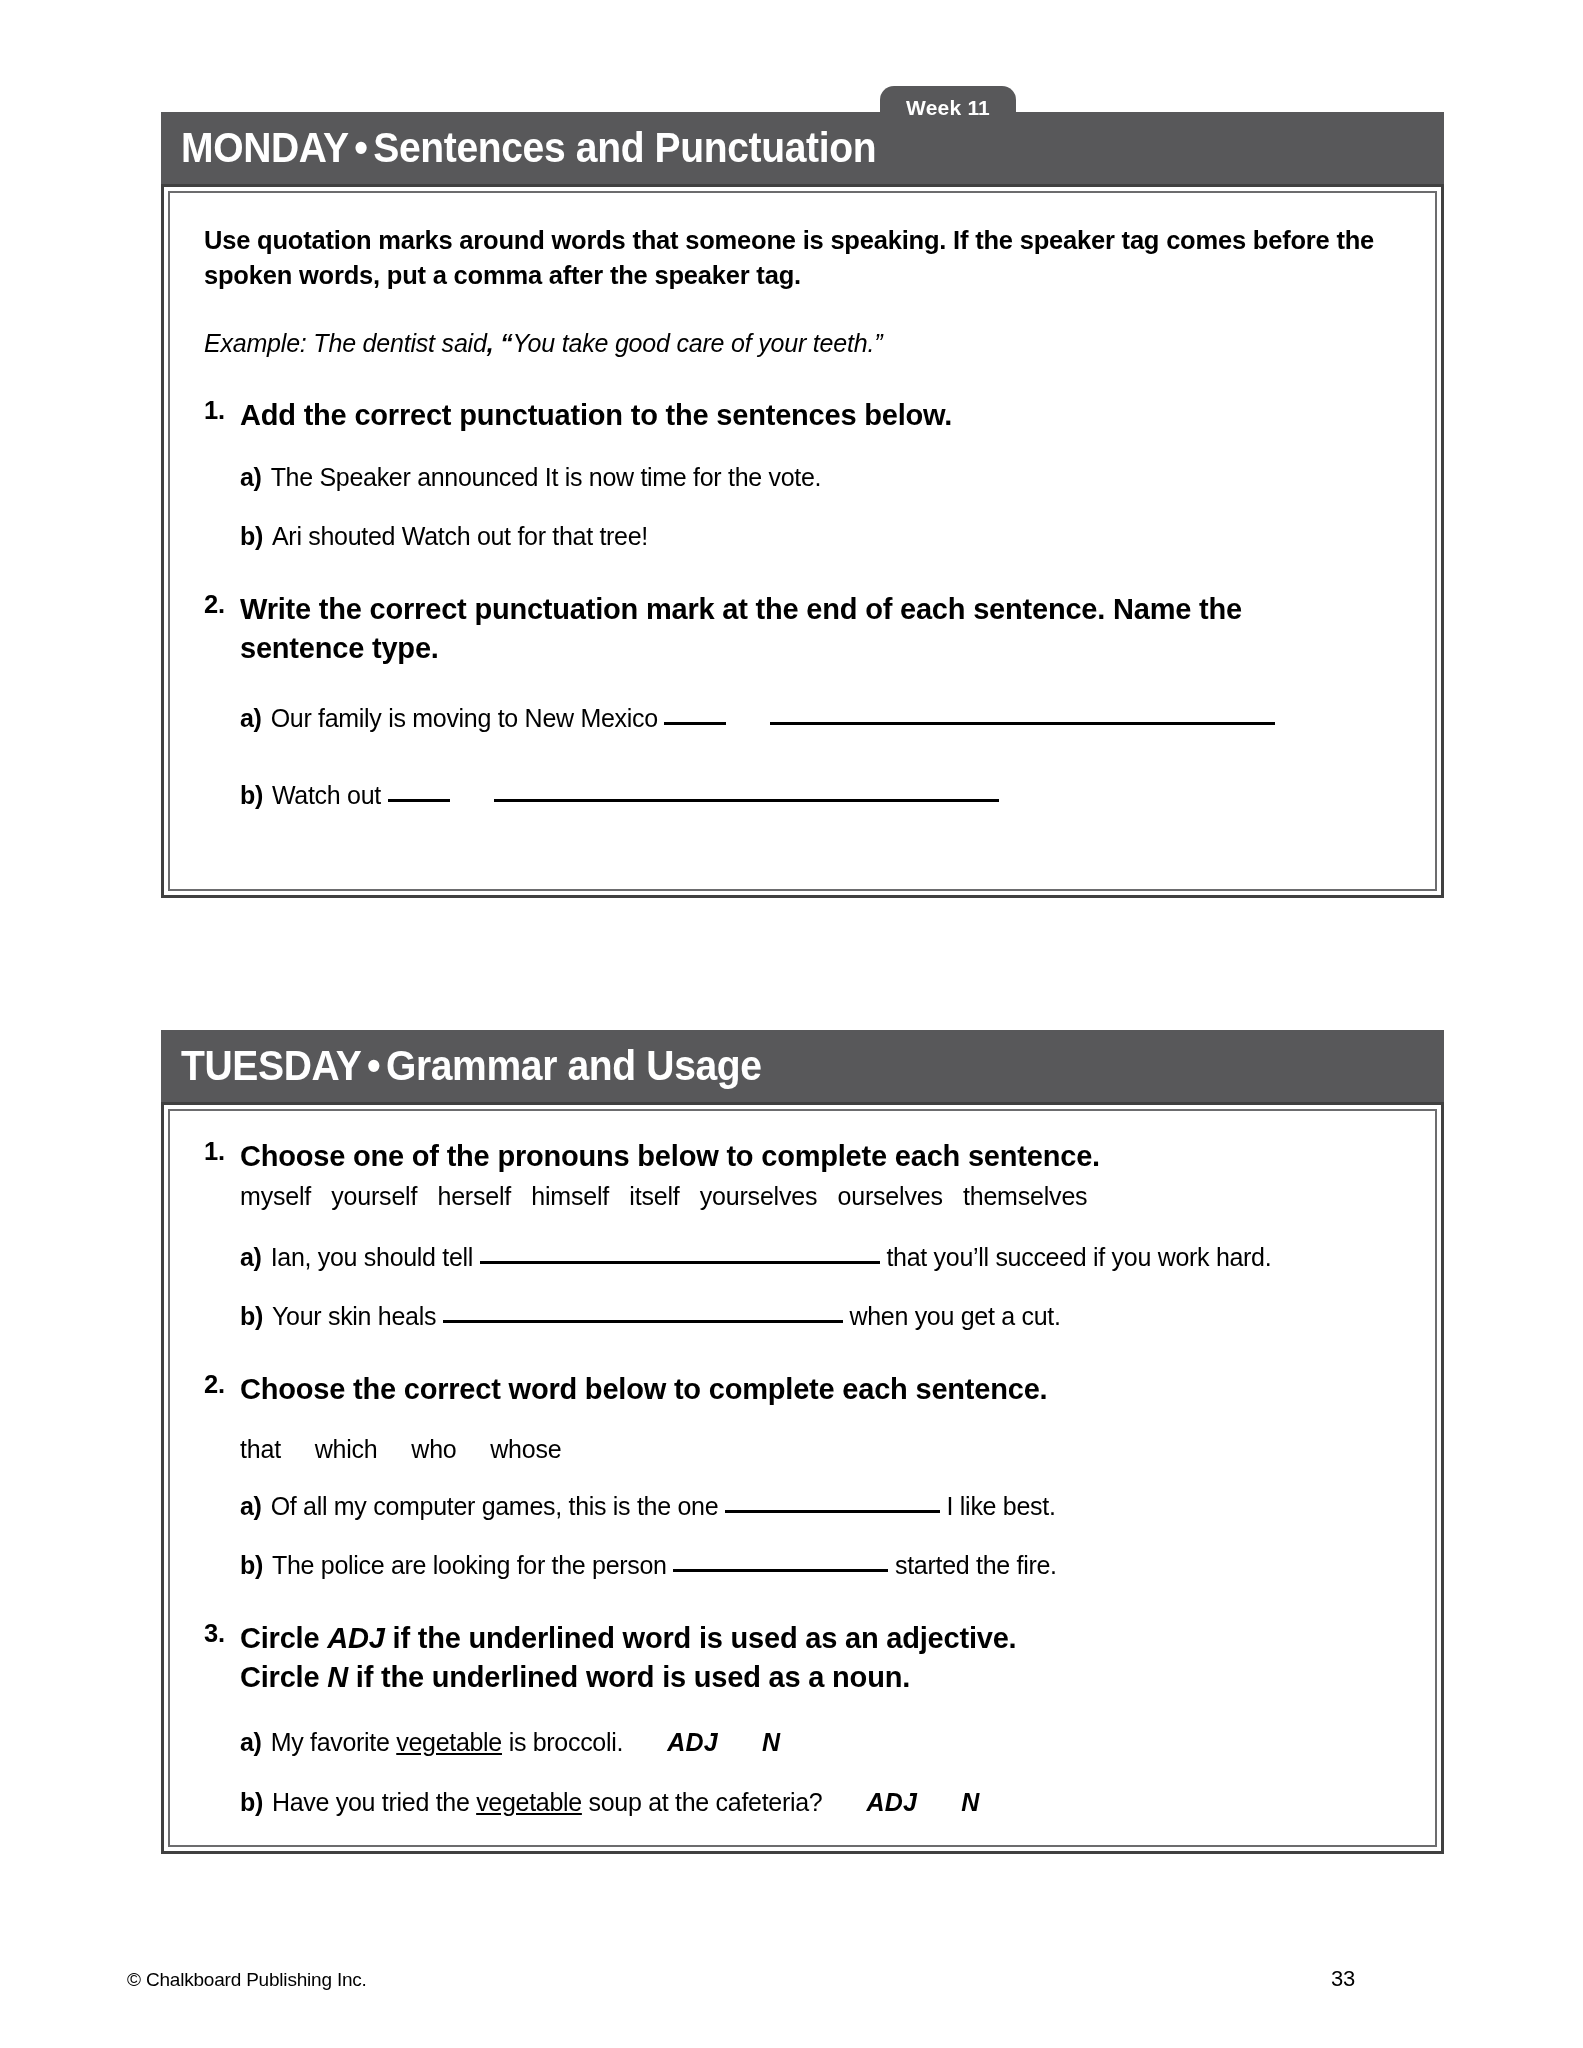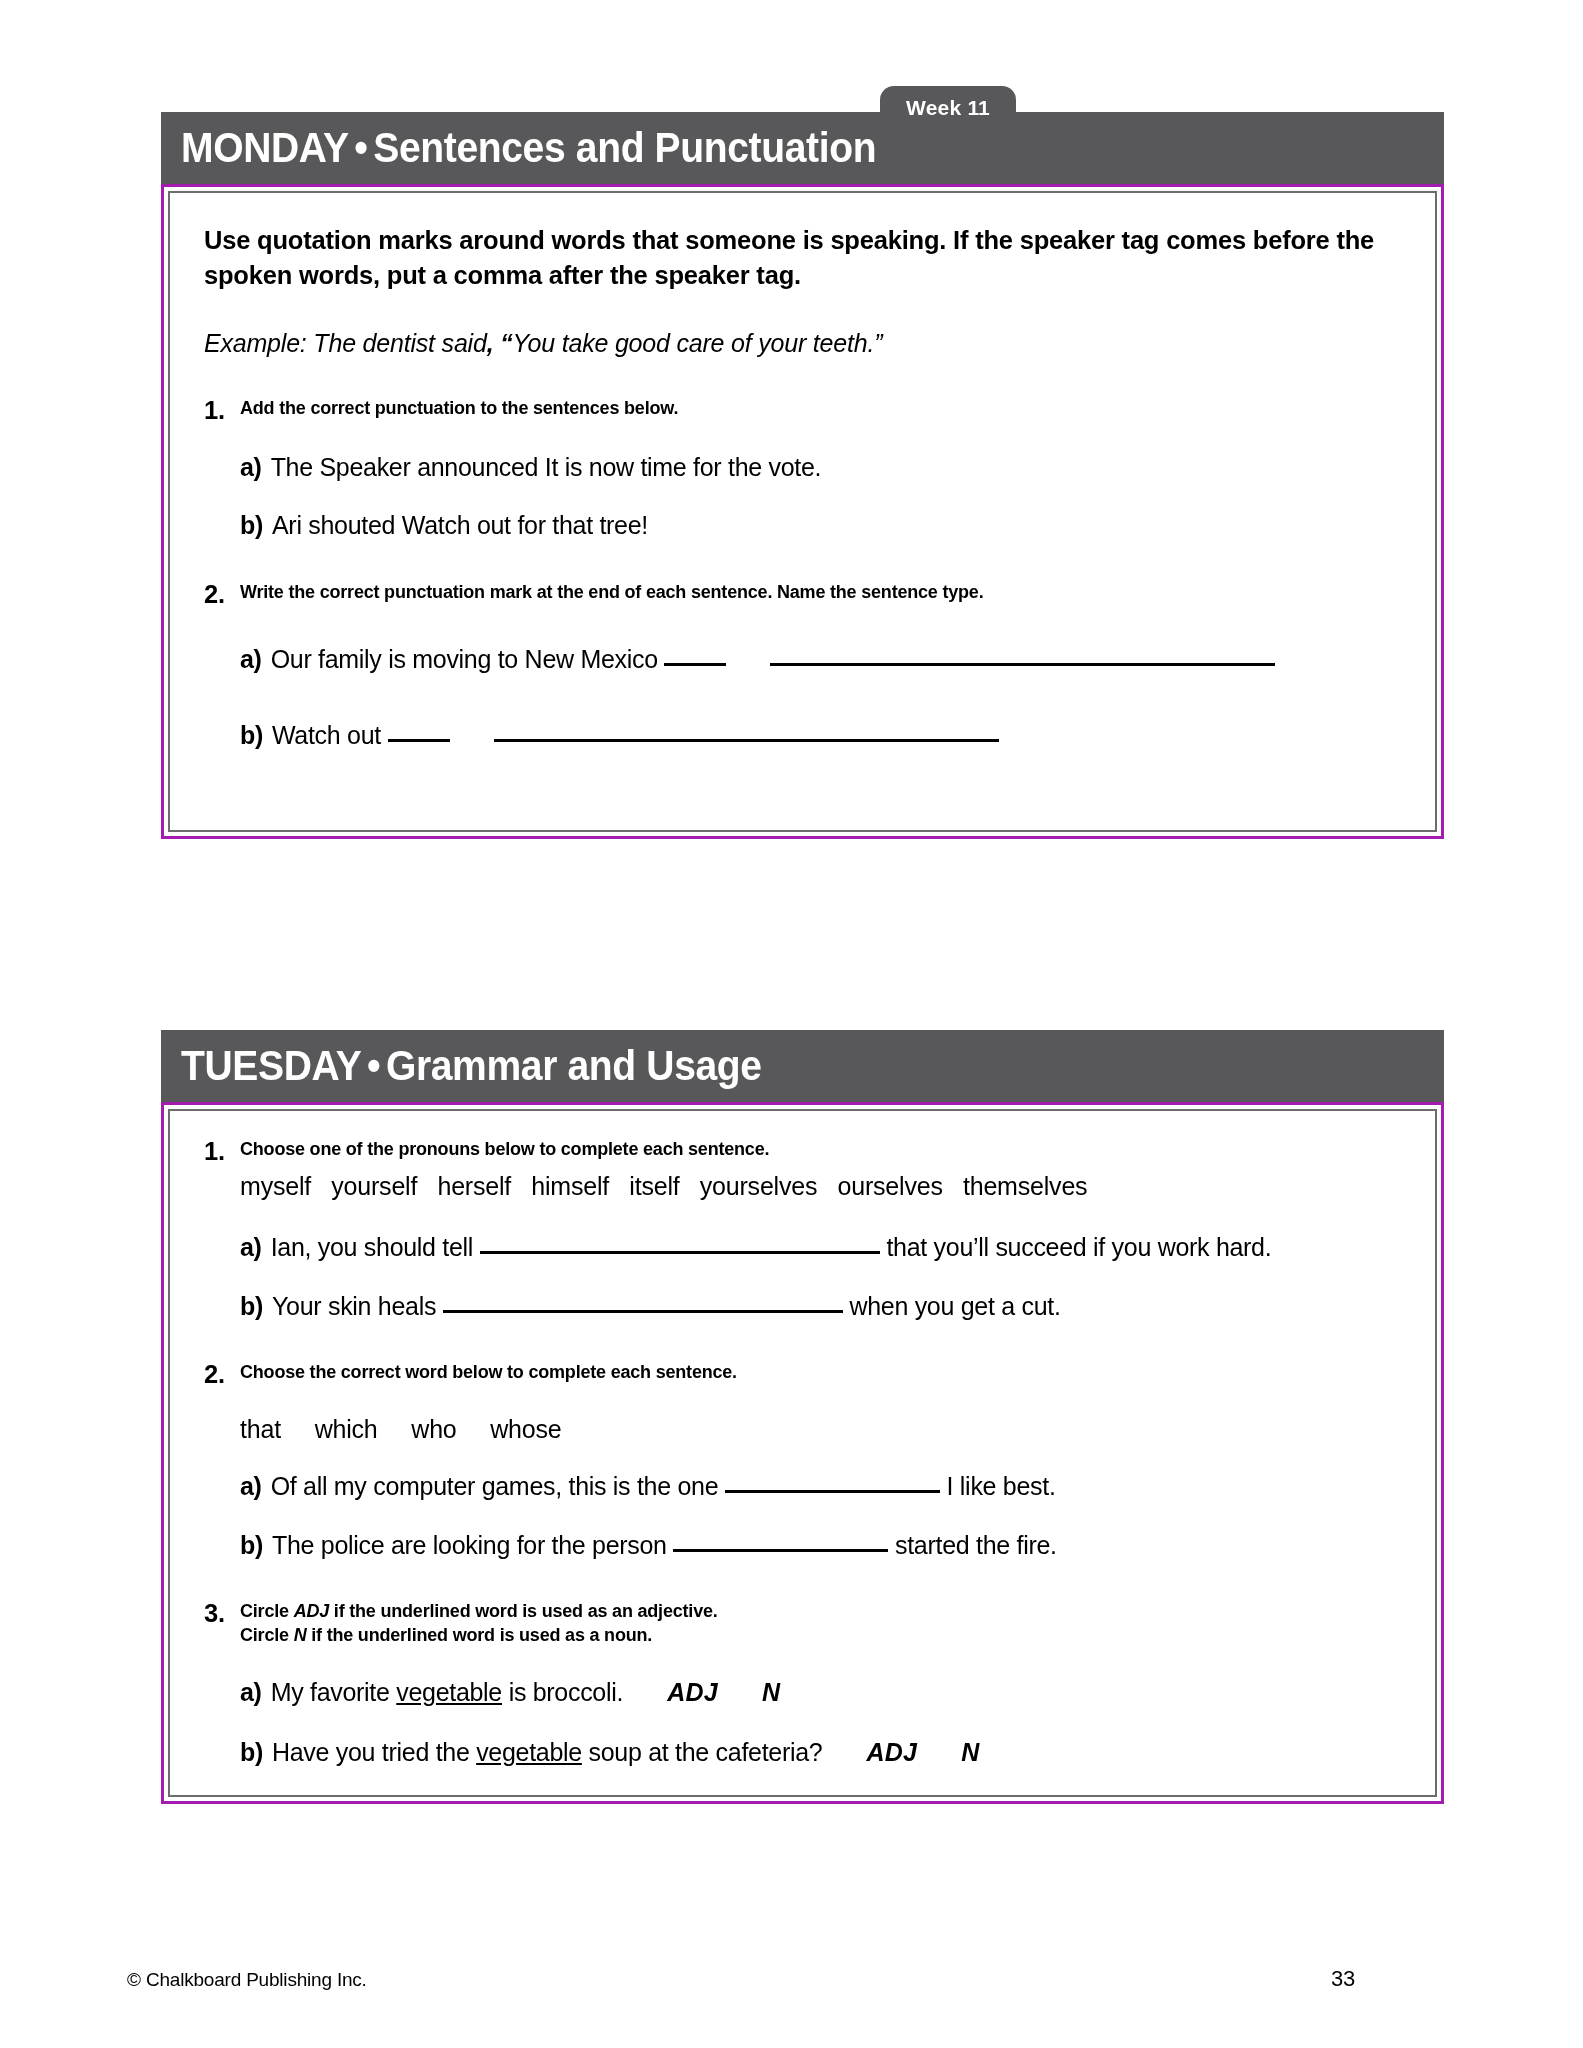--- a/index.html
+++ b/index.html
@@ -60,21 +60,21 @@
     white-space: nowrap;
     transform: scaleX(0.93);
     transform-origin: left center;
   }
   .day-header .title .bullet {
     padding: 0 6px;
   }
 
   
   .day-body {
-    border: 3px solid #a21caf;
+    border: 3px solid #404040;
     padding: 4px;
     background: #ffffff;
   }
   .day-body-inner {
     border: 2px solid #6c6c6e;
     background: #ffffff;
     padding: 30px 34px 34px 34px;
   }
 
   
@@ -100,21 +100,21 @@
     margin: 0 0 6px 0;
   }
   .q-num {
     font-size: 25.5px;
     font-weight: bold;
     width: 36px;
     flex: 0 0 36px;
     letter-spacing: -0.2px;
   }
   .q-text {
-    font-size: 18px;
+    font-size: 29px;
     font-weight: bold;
     line-height: 1.35;
     letter-spacing: -0.2px;
     max-width: 1130px;
   }
   .q-text i { font-style: italic; }
 
   .sub {
     display: flex;
     font-size: 25px;

